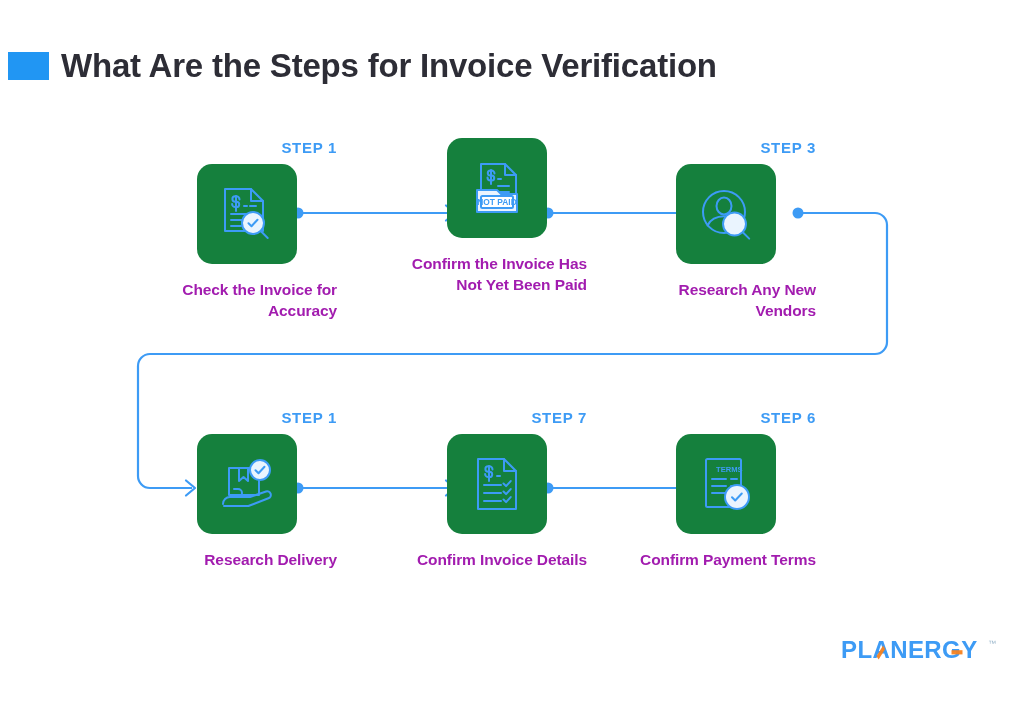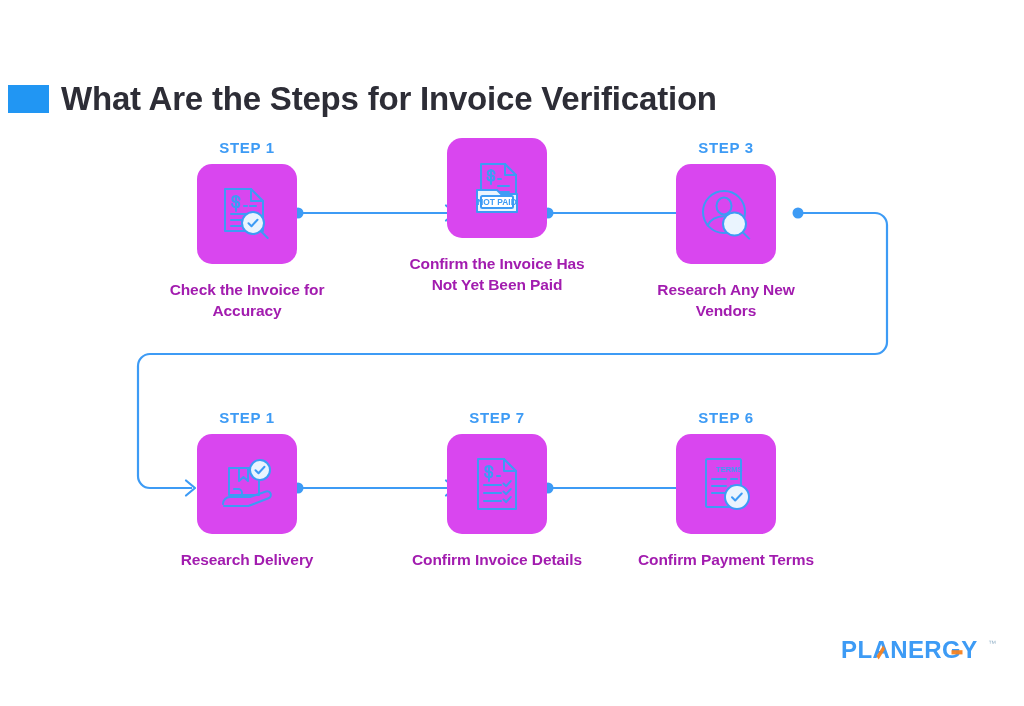--- a/index.html
+++ b/index.html
@@ -17,21 +17,21 @@
   #canvas {
     position: relative;
     width: 1024px;
     height: 706px;
   }
 
   
   #title-row {
     position: absolute;
     left: 0; top: 0;
-    width: 1024px; height: 110px; margin-top: 33px;
+    width: 1024px; height: 110px;
   }
   #title-accent {
     position: absolute;
     left: 8px; top: 52px;
     width: 41px; height: 28px;
     background: #2196f3;
   }
   #page-title {
     position: absolute;
     left: 61px; top: 42px;
@@ -48,36 +48,36 @@
     position: absolute;
     left: 0; top: 0;
     width: 1024px; height: 706px;
     pointer-events: none;
   }
 
   
   .step-card {
     position: absolute;
     width: 180px;
-    text-align: center;
+    text-align: right;
   }
   .step-label {
     font-size: 15px;
     font-weight: bold;
     color: #3d9bf5;
     letter-spacing: 0.7px;
     height: 20px;
     line-height: 20px;
     margin: 0 0 6px 0;
   }
   .icon-box {
     width: 100px;
     height: 100px;
     margin: 0 auto;
-    background: #d946ef;
+    background: #15803d;
     border-radius: 15px;
     display: flex;
     align-items: center;
     justify-content: center;
   }
   .icon-box svg {
     display: block;
   }
   .step-caption {
     margin-top: 15px;

